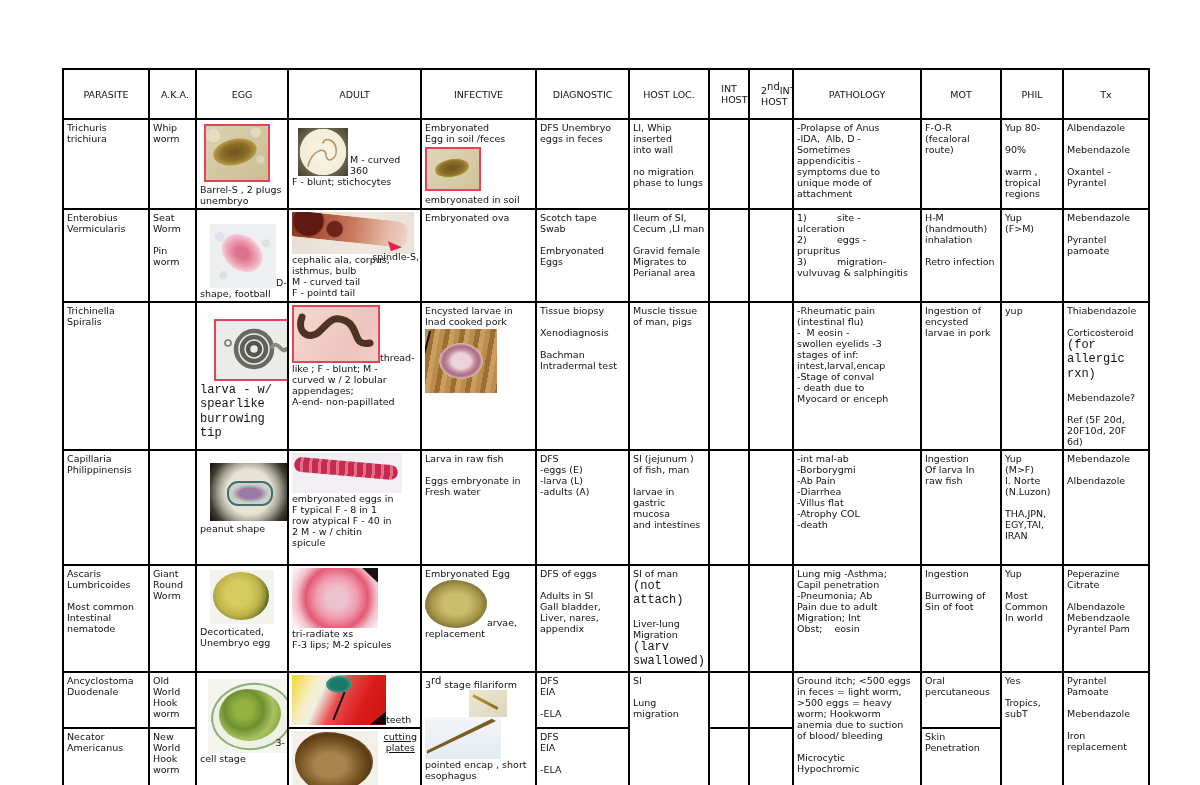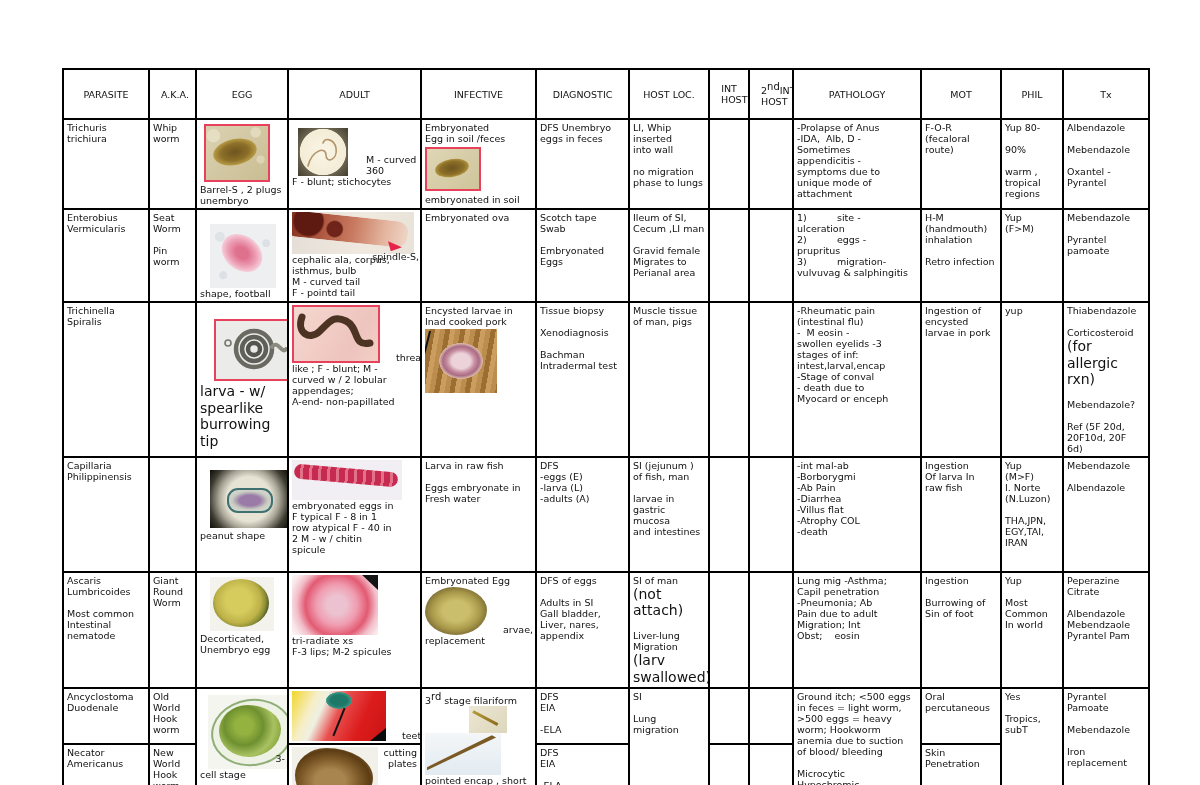--- a/index.html
+++ b/index.html
@@ -4,28 +4,28 @@
 <style>
   html,body{margin:0;padding:0;}
   body{position:relative;width:1200px;height:785px;background:#ffffff;
        font-family:"DejaVu Sans","Liberation Sans",sans-serif;color:#111;}
   .sheet{position:absolute;left:62px;top:68px;}
   table{border-collapse:collapse;table-layout:fixed;width:1086px;}
   td,th{border:2px solid #000;vertical-align:top;padding:2px 3px;
         font-size:9.5px;line-height:1.16;overflow:hidden;}
   th{vertical-align:middle;text-align:center;font-weight:normal;white-space:pre-line;padding:11px;}
   .t{white-space:pre-wrap;}
-  .sm{font-size:14px;line-height:1.18;}
+  .sm{font-size:12px;line-height:1.18;font-family:Liberation Mono, monospace;}
   .cap{white-space:pre-wrap;}
-  .fr{display:flex;align-items:flex-end;gap:16px;}
+  .fr{display:flex;align-items:flex-end;gap:0;}
   .rel{position:relative;}
   .ov{position:absolute;white-space:pre-wrap;}
   .ov-spindle{top:41px;right:1px;}
   .ov-3{top:64px;right:2px;}
-  .ov-cut{top:2px;right:3px;text-align:right;}
+  .ov-cut{top:2px;right:3px;text-align:center;text-decoration:underline;}
   sup{font-size:10px;}
   
   .ph{position:relative;overflow:hidden;flex:0 0 auto;}
   .sv{position:absolute;left:0;top:0;width:100%;height:100%;}
   .r1egg{width:62px;height:54px;border:2px solid #e8415c;margin:2px 0 2px 4px;
          background:linear-gradient(135deg,#dbd2b2,#c9bd92);}
   .r1egg::before{content:"";position:absolute;inset:0;
          background:radial-gradient(circle at 12% 18%,#e6dec2 0 9%,transparent 10%),
                     radial-gradient(circle at 80% 12%,#e2dabc 0 7%,transparent 8%),
                     radial-gradient(circle at 88% 62%,#ddd4b4 0 6%,transparent 7%);}

